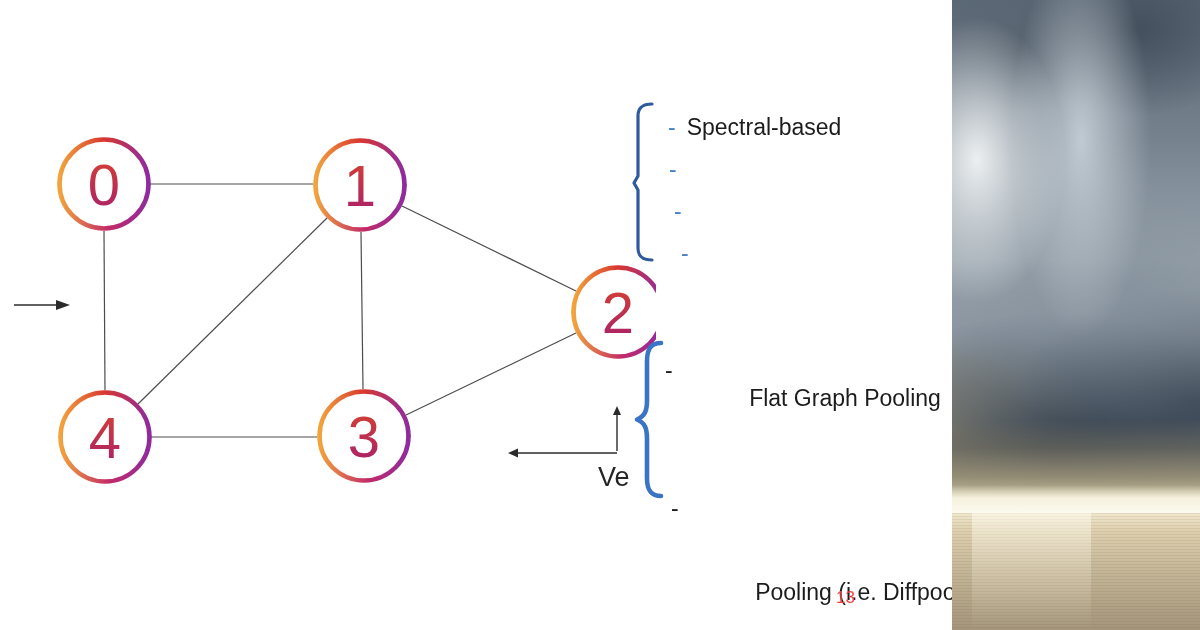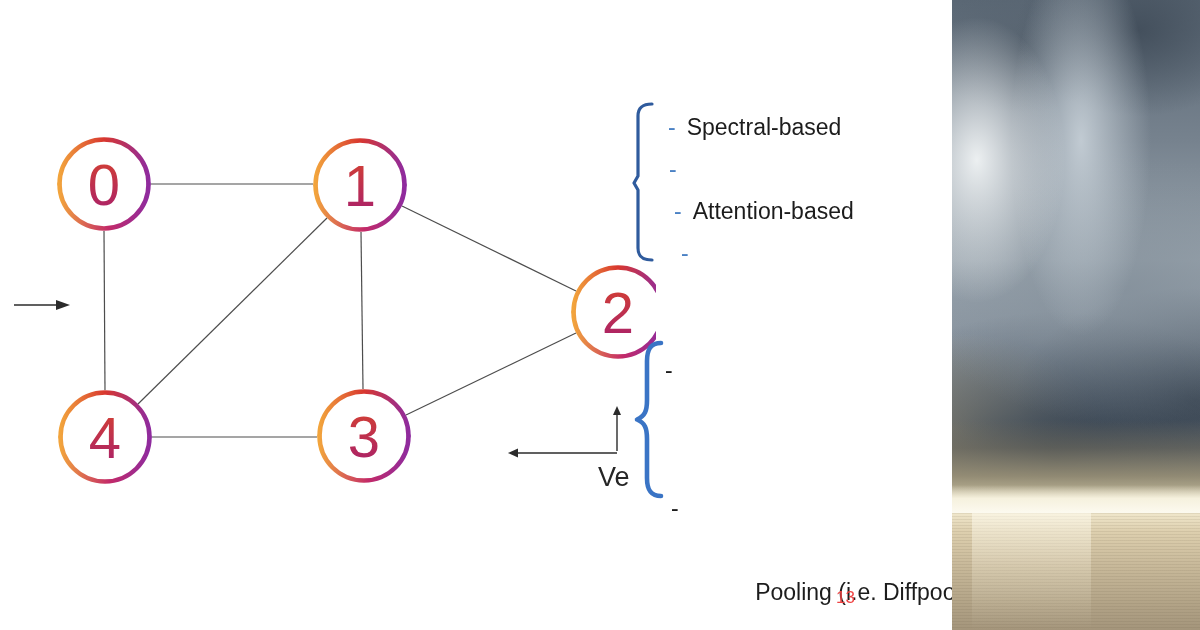--- a/index.html
+++ b/index.html
@@ -146,32 +146,32 @@
   </svg>
 
   <div class="gnn-list">
     <div class="gnn-row">
       <span class="dash-blue">-</span><span>Spectral-based</span>
     </div>
     <div class="gnn-row">
       <span class="dash-blue">-</span>
     </div>
     <div class="gnn-row">
-      <span class="dash-blue">-</span><span>Attention-based</span>
+      <span class="dash-blue">-</span>
     </div>
     <div class="gnn-row">
       <span class="dash-blue">-</span>
     </div>
   </div>
 
   <div class="pooling-list">
     <div class="pool-item">
       <span class="pool-dash">-</span>
       <span>
-        <br>
+        <span>Flat Graph Pooling</span><br>
       </span>
     </div>
     <div class="pool-item">
       <span class="pool-dash">-</span>
       <span>
         <br>
         <span>Pooling (i.e. Diffpool)</span>
       </span>
     </div>
   </div>

